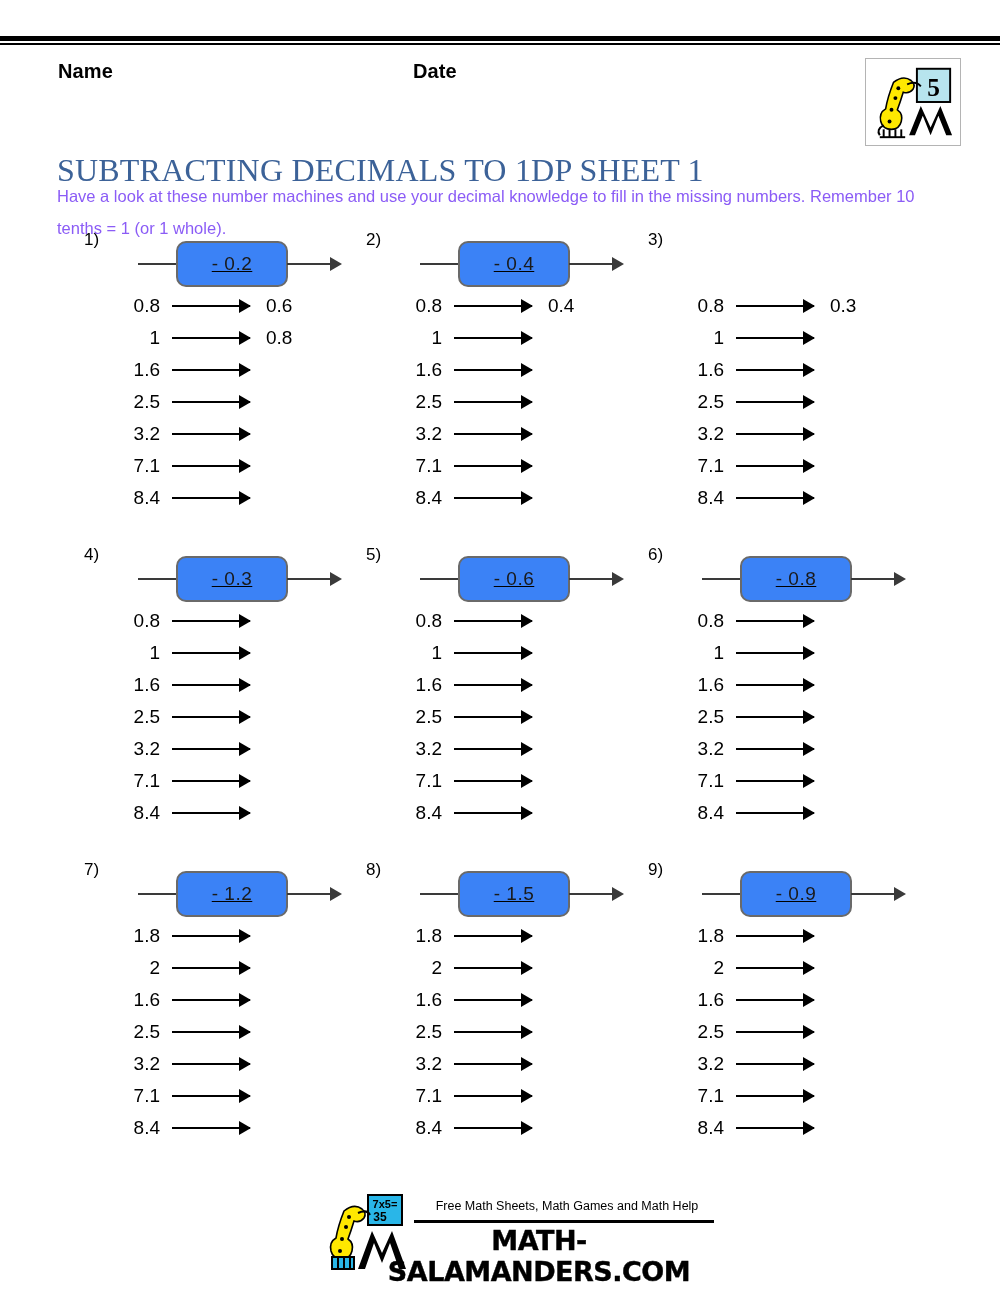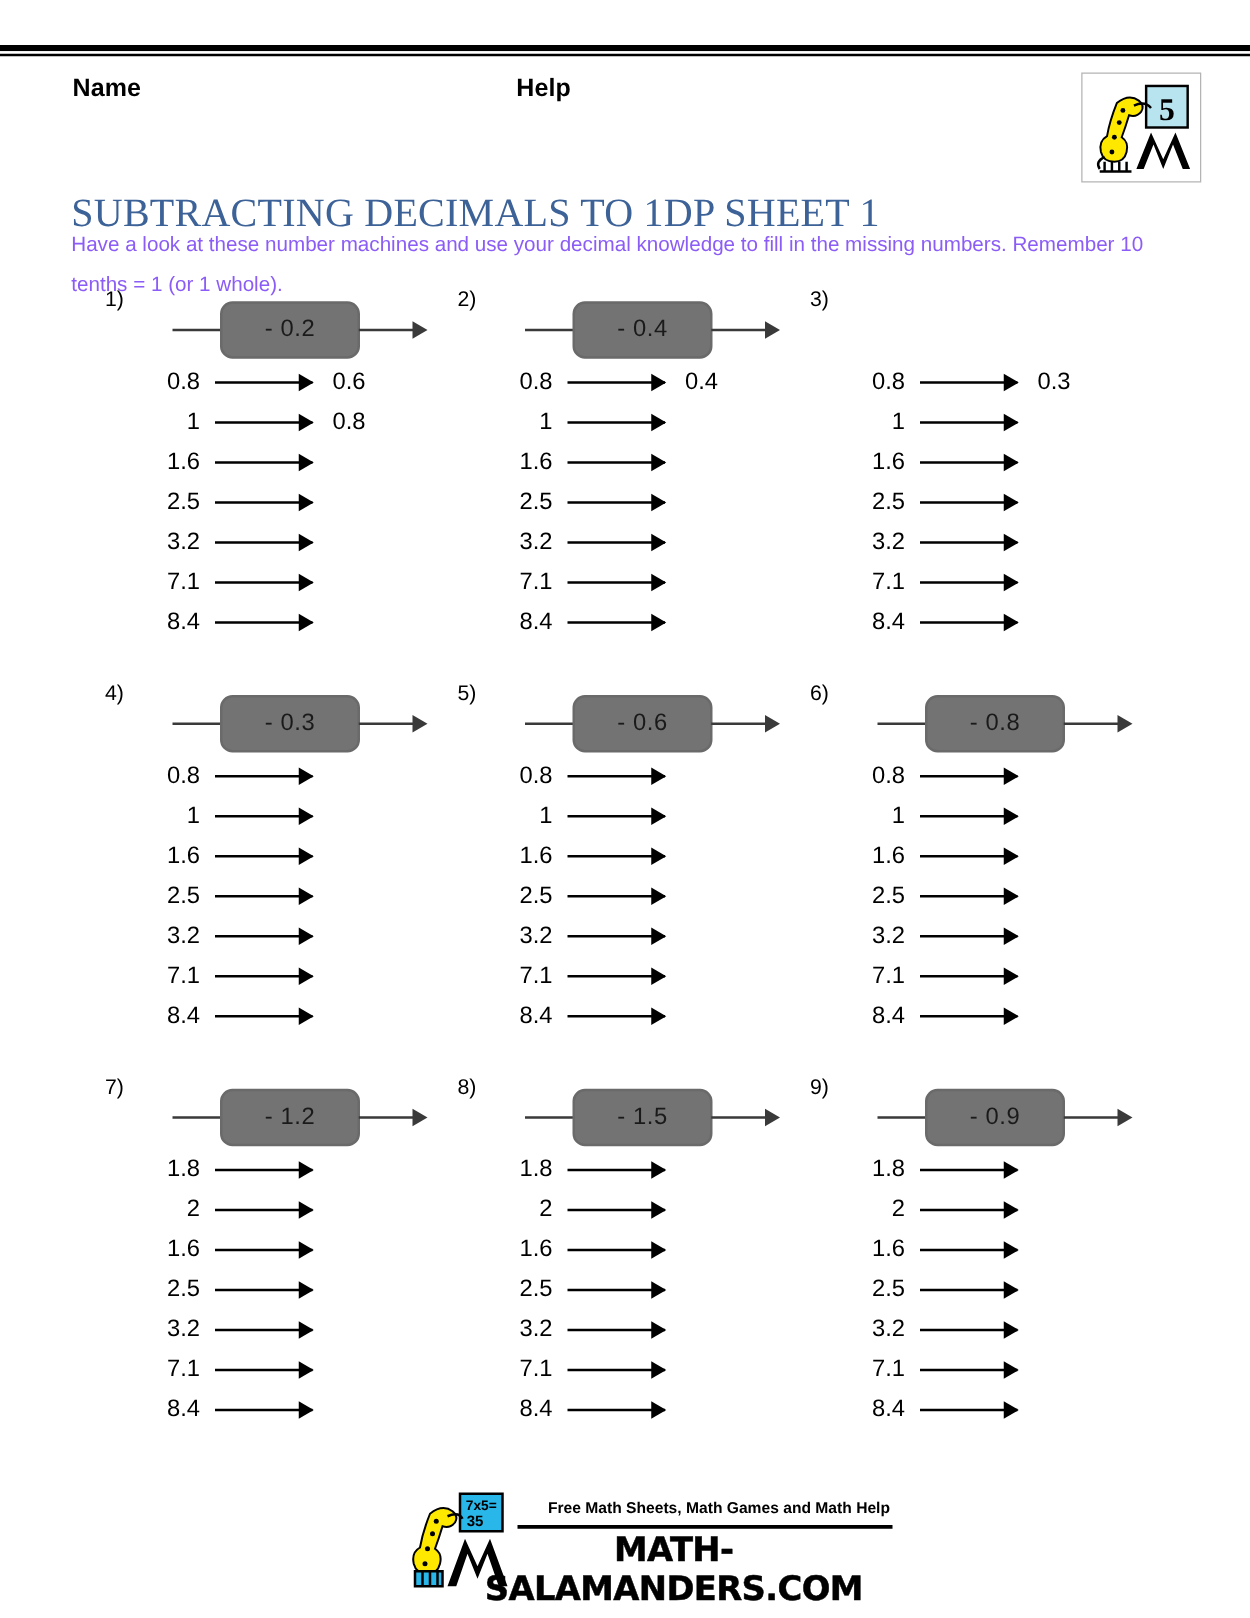--- a/index.html
+++ b/index.html
@@ -135,25 +135,26 @@
     background: #3a3a3a;
   }
   .m-box {
     position: absolute;
     left: 38px;
     top: 0;
     width: 112px;
     height: 46px;
     border: 2px solid #6a6a6a;
     border-radius: 10px;
-    background: #737373;
+    background: #3b82f6;
     box-sizing: border-box;
     display: flex;
     align-items: center;
     justify-content: center;
+    text-decoration: underline;
   }
   .m-box-label {
     font-size: 19px;
     color: #1a1a1a;
     letter-spacing: .5px;
   }
   .m-outline {
     position: absolute;
     left: 149px;
     top: 22px;
@@ -239,23 +240,23 @@
     left: 0;
     top: 6px;
     width: 96px;
     height: 84px;
   }
   .footer-tag {
     position: absolute;
     left: 100px;
     top: 14px;
     width: 290px;
-    text-align: right;
+    text-align: center;
     font-size: 12.5px;
-    font-weight: bold;
+    font-weight: normal;
     color: #000000;
   }
   .footer-rule {
     position: absolute;
     left: 92px;
     top: 35px;
     width: 300px;
     height: 3px;
     background: #000000;
   }
@@ -277,21 +278,21 @@
 <body>
 
 <div class="top-rule">
   <div class="thick"></div>
   <div class="gap"></div>
   <div class="thin"></div>
 </div>
 
 <div class="namedate">
   <span>Name</span>
-  <span class="date-label">Help</span>
+  <span class="date-label">Date</span>
 </div>
 
 <div class="header-logo">
   <svg viewBox="0 0 96 88" width="94" height="86">
 
     <rect x="52" y="10" width="34" height="34" fill="#b7e4ee" stroke="#000" stroke-width="2"></rect>
     <text x="69" y="38" font-family="'Liberation Serif',serif" font-size="26" font-weight="bold" text-anchor="middle" fill="#000">5</text>
 
     <path d="M44 78 L56 48 L66 70 L76 48 L88 78 L82 78 L74 58 L66 78 L58 58 L50 78 Z" fill="#000"></path>
 

